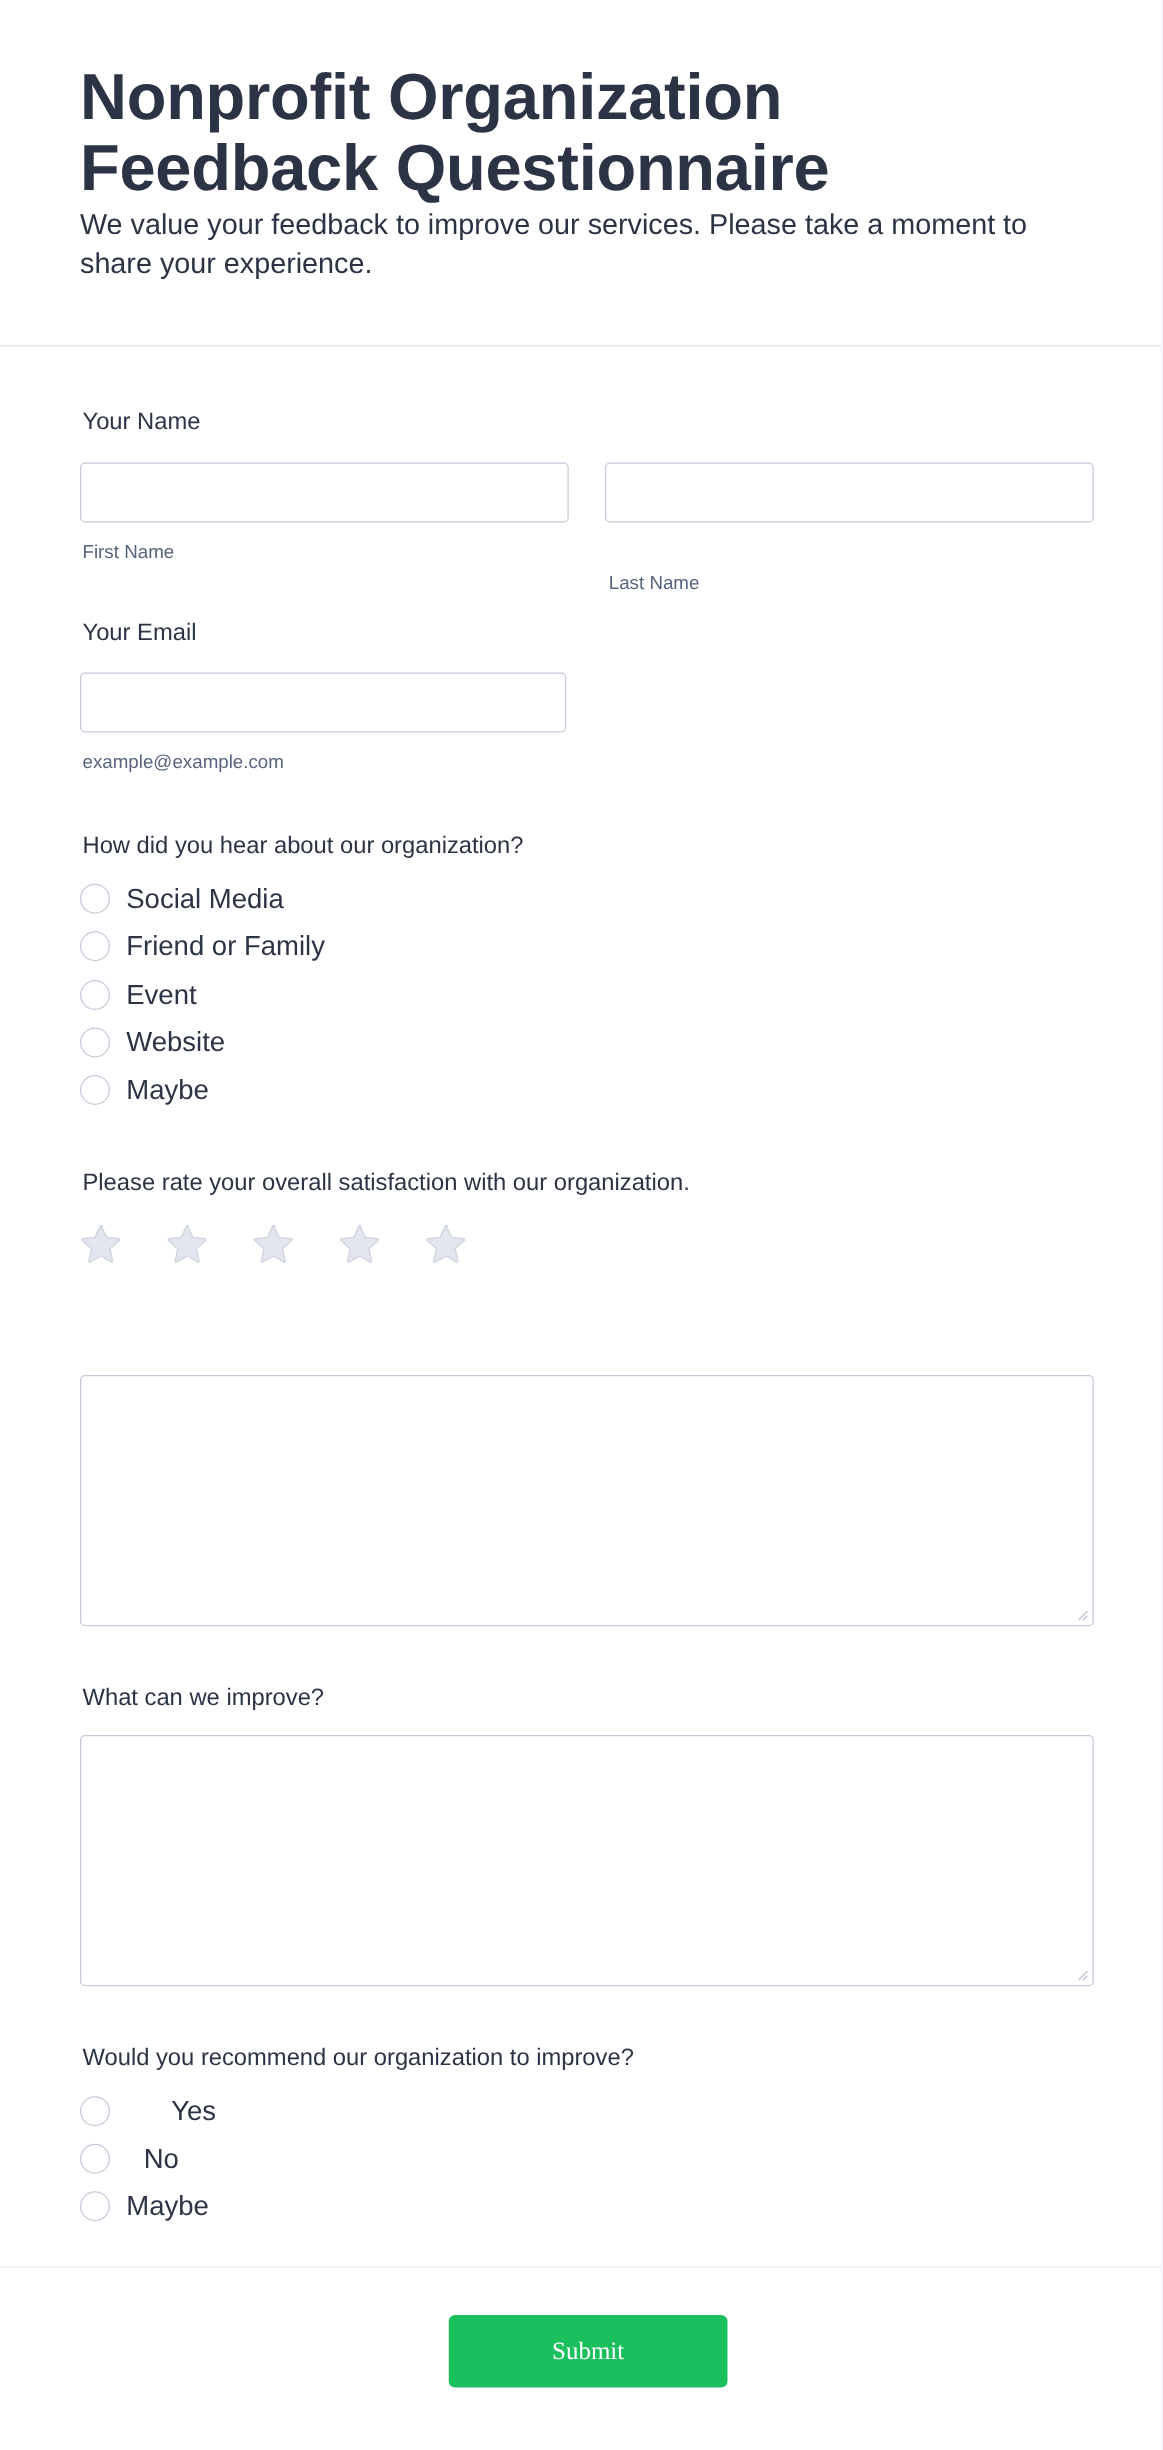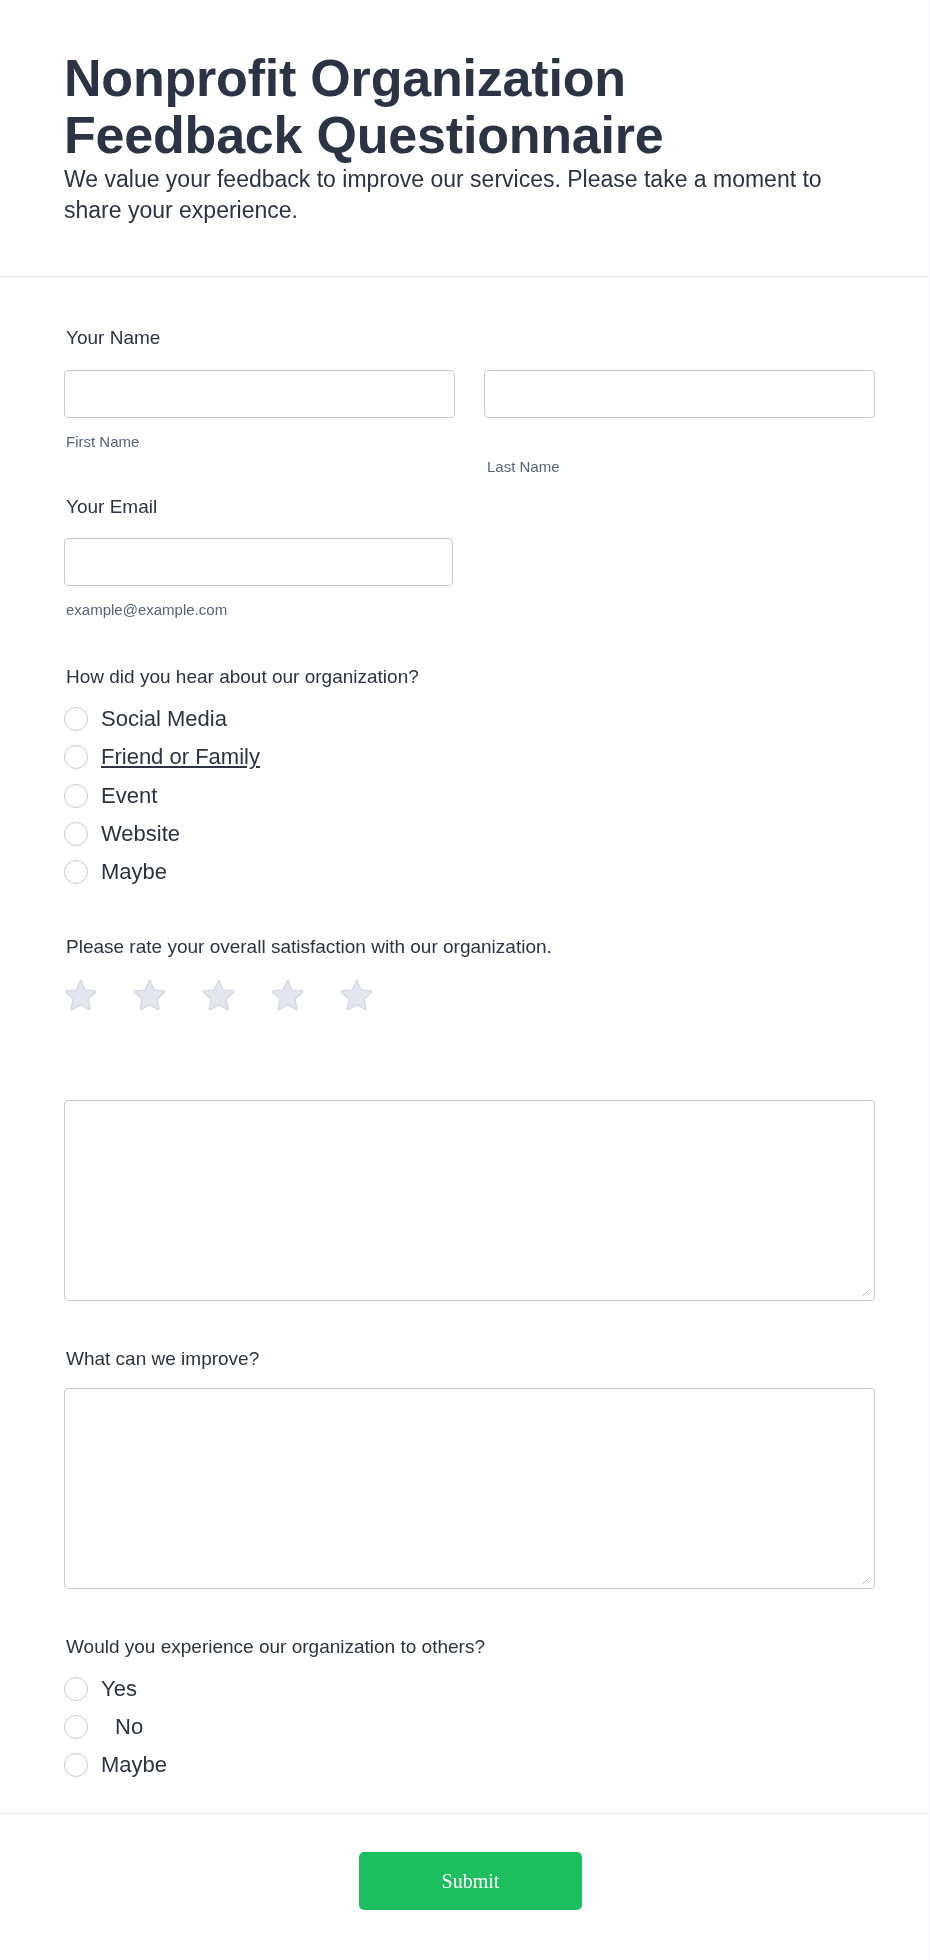--- a/index.html
+++ b/index.html
@@ -39,21 +39,21 @@
 
   <div class="abs label" style="top:495px;">Your Email</div>
   <input class="abs input" style="left: 64px; top: 538px; width: 389px;" type="email" value="">
   <div class="abs sublabel" style="left:66px; top:601px;">example@example.com</div>
 
   <div class="abs label" style="top:665px;">How did you hear about our organization?</div>
   <div class="abs radio-row" style="top:706px;">
     <span class="radio"></span>
     <span class="radio-label">Social Media</span>
   </div>
-  <div class="abs radio-row" style="top:744px;text-decoration:underline;">
+  <div class="abs radio-row" style="top:744px;">
     <span class="radio"></span>
     <span class="radio-label">Friend or Family</span>
   </div>
   <div class="abs radio-row" style="top:783px;">
     <span class="radio"></span>
     <span class="radio-label">Event</span>
   </div>
   <div class="abs radio-row" style="top:821px;">
     <span class="radio"></span>
     <span class="radio-label">Website</span>
@@ -88,22 +88,22 @@
   </div>
 
   <div class="abs label" style="top:1347px;">What can we improve?</div>
   <div class="abs textarea" style="top:1388px;">
     <svg class="resize" viewBox="0 0 10 10">
       <line x1="2" y1="9" x2="9" y2="2" stroke="#b9bfcc" stroke-width="1"></line>
       <line x1="5.5" y1="9" x2="9" y2="5.5" stroke="#b9bfcc" stroke-width="1"></line>
     </svg>
   </div>
 
-  <div class="abs label" style="top:1635px;">Would you experience our organization to others?</div>
-  <div class="abs radio-row" style="top:1676px;">
+  <div class="abs label" style="top:1635px;">Would you recommend our organization to improve?</div>
+  <div class="abs radio-row" style="top:1676px;gap:36px;">
     <span class="radio"></span>
     <span class="radio-label">Yes</span>
   </div>
   <div class="abs radio-row" style="top:1714px;gap:14px;">
     <span class="radio"></span>
     <span class="radio-label">No</span>
   </div>
   <div class="abs radio-row" style="top:1752px;">
     <span class="radio"></span>
     <span class="radio-label">Maybe</span>

